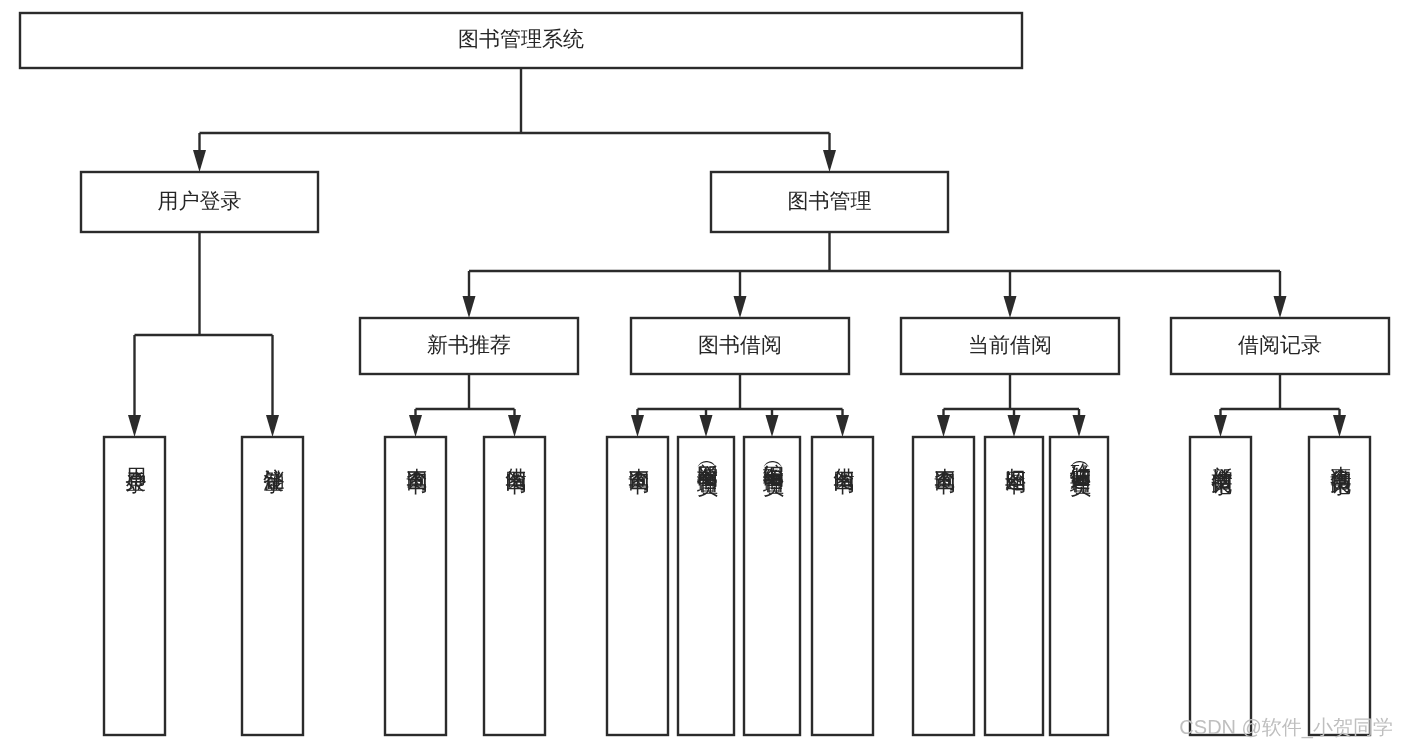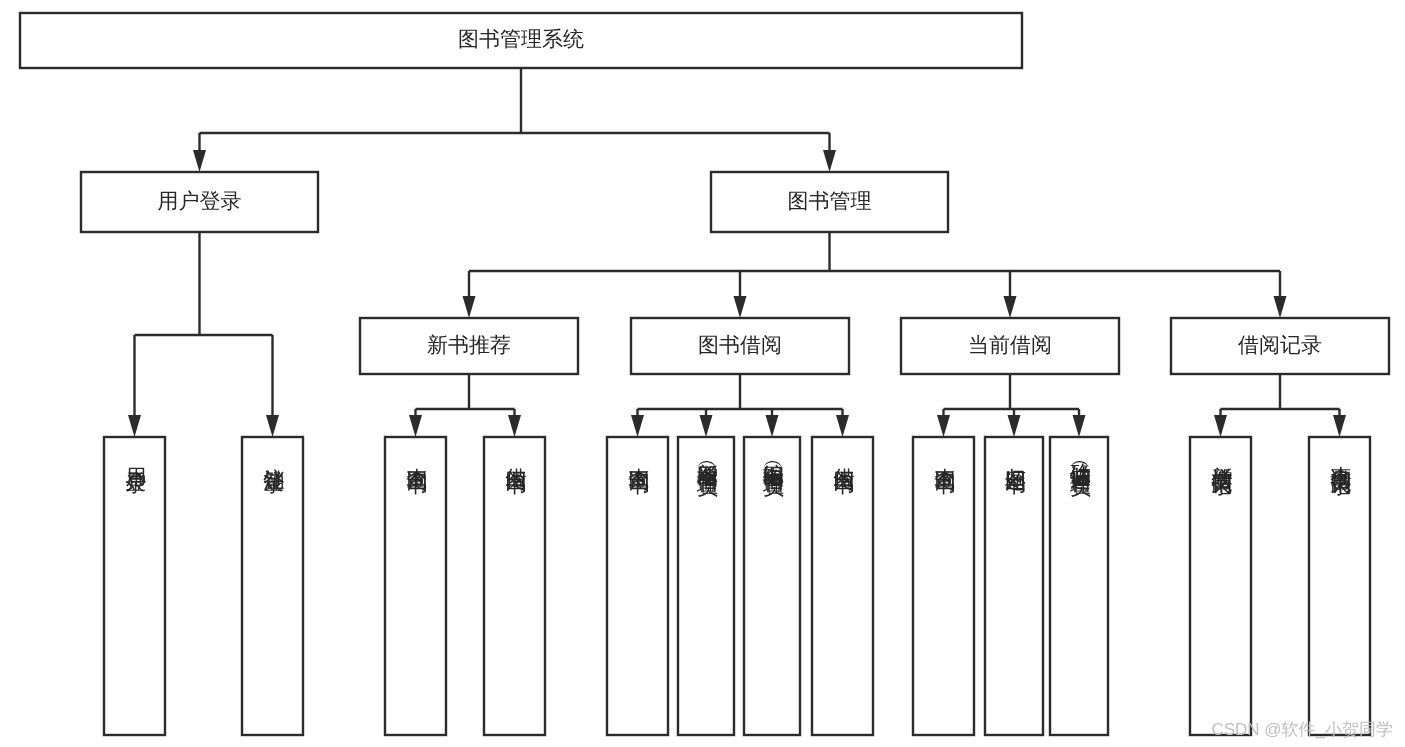--- a/index.html
+++ b/index.html
@@ -55,21 +55,21 @@
     stroke-linecap: butt;
   }
   .arrow-head {
     fill: #2b2b2b;
     stroke: none;
   }
   .watermark {
     position: absolute;
     right: 12px;
     bottom: 6px;
-    font-size: 17px;
+    font-size: 20px;
     color: #bfbfbf;
     font-family: "Liberation Sans", "DejaVu Sans", sans-serif;
     white-space: nowrap;
     pointer-events: none;
     user-select: none;
   }
 </style>
 </head>
 <body>
 

